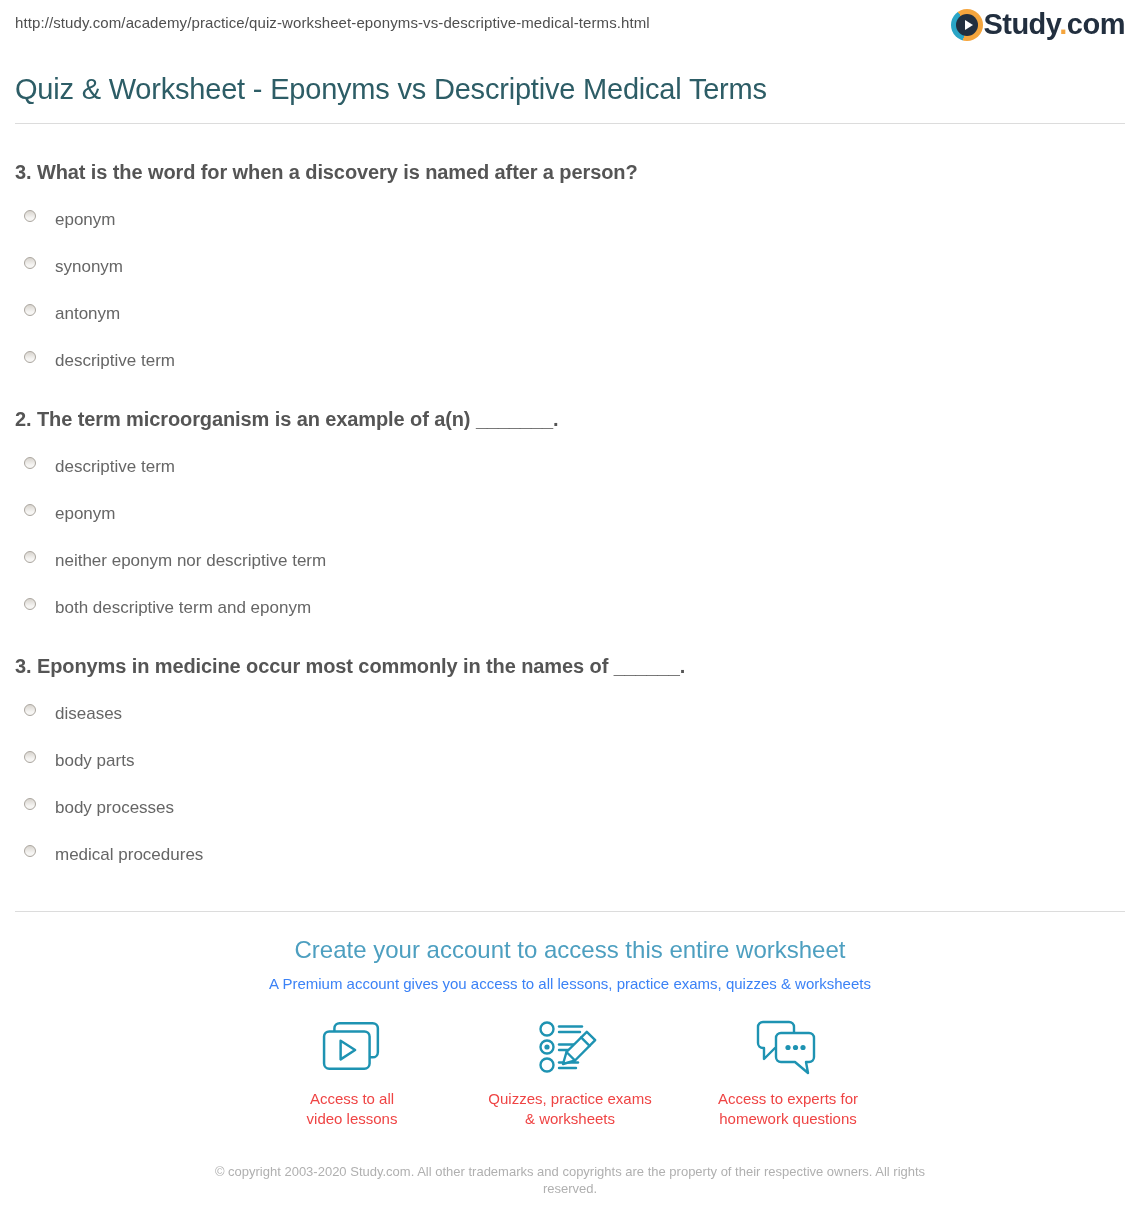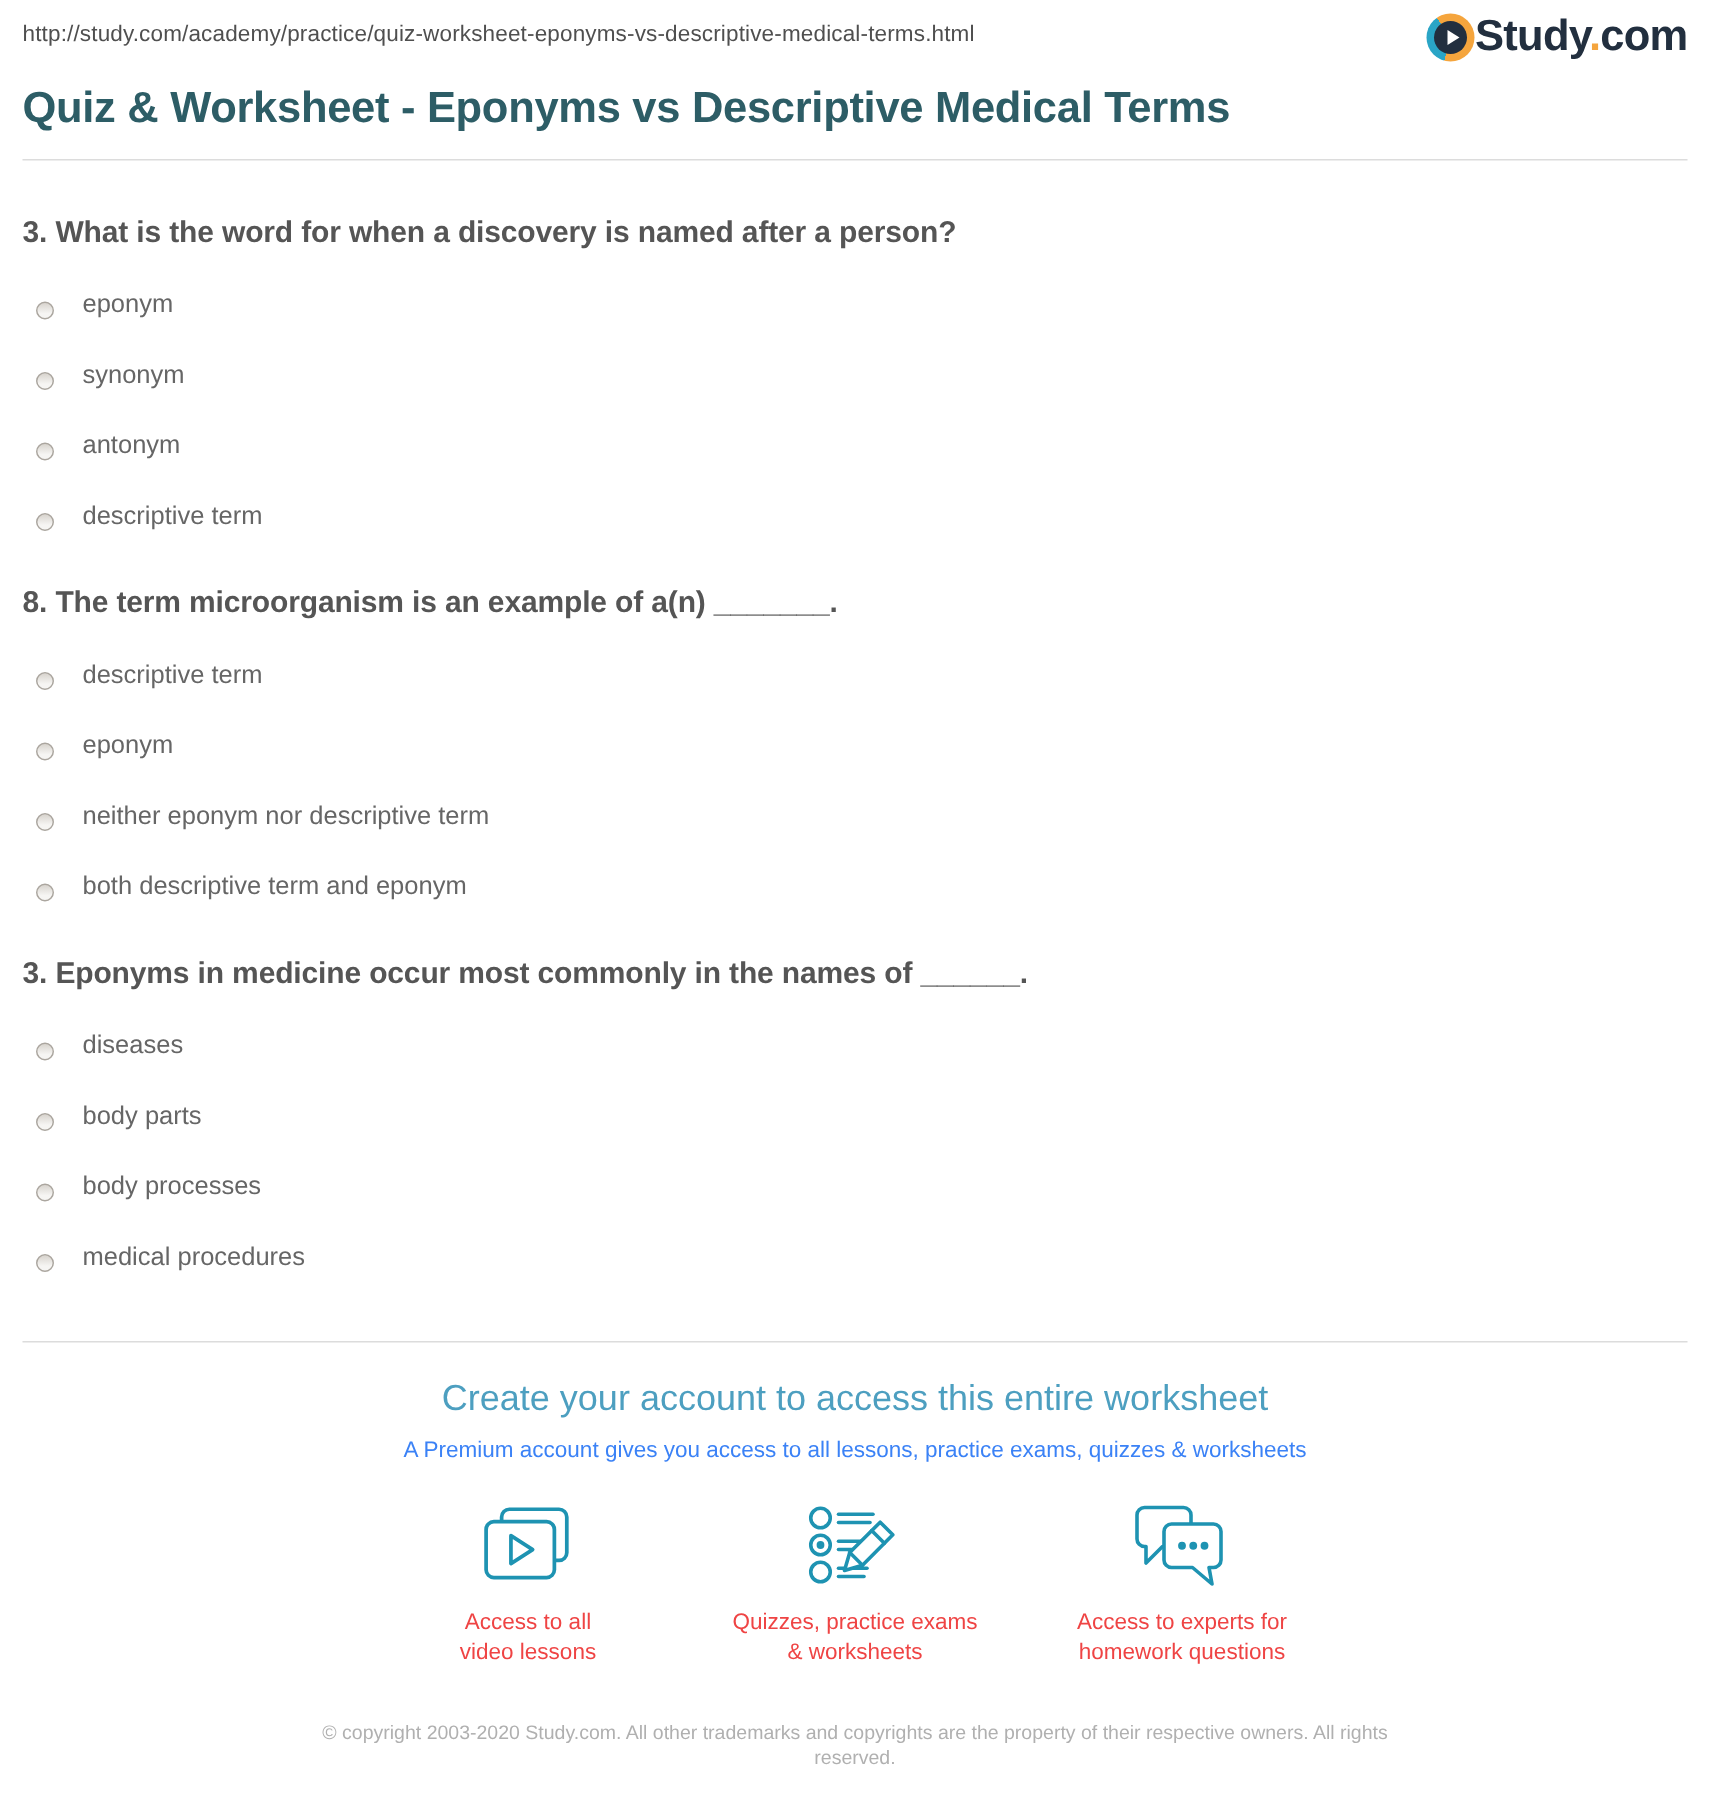--- a/index.html
+++ b/index.html
@@ -39,30 +39,30 @@
   .logo-play{
     width:0;height:0;margin-left:3px;
     border-top:5px solid transparent;border-bottom:5px solid transparent;
     border-left:8px solid #ffffff;
   }
   .logo-text{font-size:29px;font-weight:bold;color:var(--logo-navy);letter-spacing:-0.5px;}
   .logo-text .dot{color:var(--logo-orange);}
 
   
   .page-title{
-    margin-top:12px;font-size:29px;line-height:39px;font-weight:700;
+    margin-top:29px;font-size:29px;line-height:39px;font-weight:400;
     color:var(--title-color);max-width:820px;letter-spacing:-0.2px;
   }
   .divider{border:none;border-top:1px solid var(--divider-color);margin-top:14px;}
 
   
   .question{margin-top:37px;}
   .question-text{font-size:20px;font-weight:bold;color:var(--question-color);letter-spacing:-0.1px;}
   .options{margin-top:26px;list-style:none;}
-  .option{display:flex;align-items:flex-end;margin-bottom:27px;}
+  .option{display:flex;align-items:flex-start;margin-bottom:27px;}
   .option:last-child{margin-bottom:0;}
   .radio{
     width:12px;height:12px;border-radius:50%;flex:0 0 12px;
     border:1px solid #aba69f;margin-left:9px;
     background:linear-gradient(180deg,#d8d4ce 0%,#f6f5f3 70%);
     cursor:pointer;
   }
   .option-label{font-size:17px;color:var(--option-color);margin-left:19px;cursor:pointer;}
 
   
@@ -117,21 +117,21 @@
         <span class="option-label">antonym</span>
       </li>
       <li class="option">
         <span class="radio"></span>
         <span class="option-label">descriptive term</span>
       </li>
     </ul>
   </div>
 
   <div class="question">
-    <div class="question-text">8. The term microorganism is an example of a(n) _______.</div>
+    <div class="question-text">2. The term microorganism is an example of a(n) _______.</div>
     <ul class="options">
       <li class="option">
         <span class="radio"></span>
         <span class="option-label">descriptive term</span>
       </li>
       <li class="option">
         <span class="radio"></span>
         <span class="option-label">eponym</span>
       </li>
       <li class="option">

